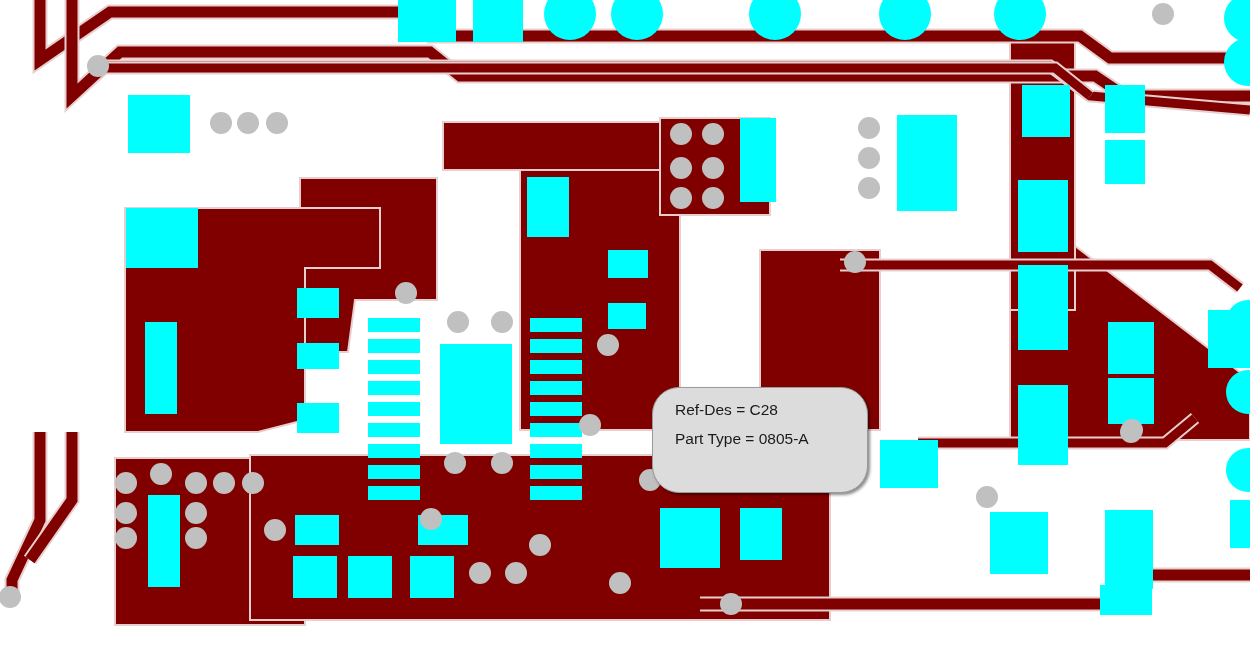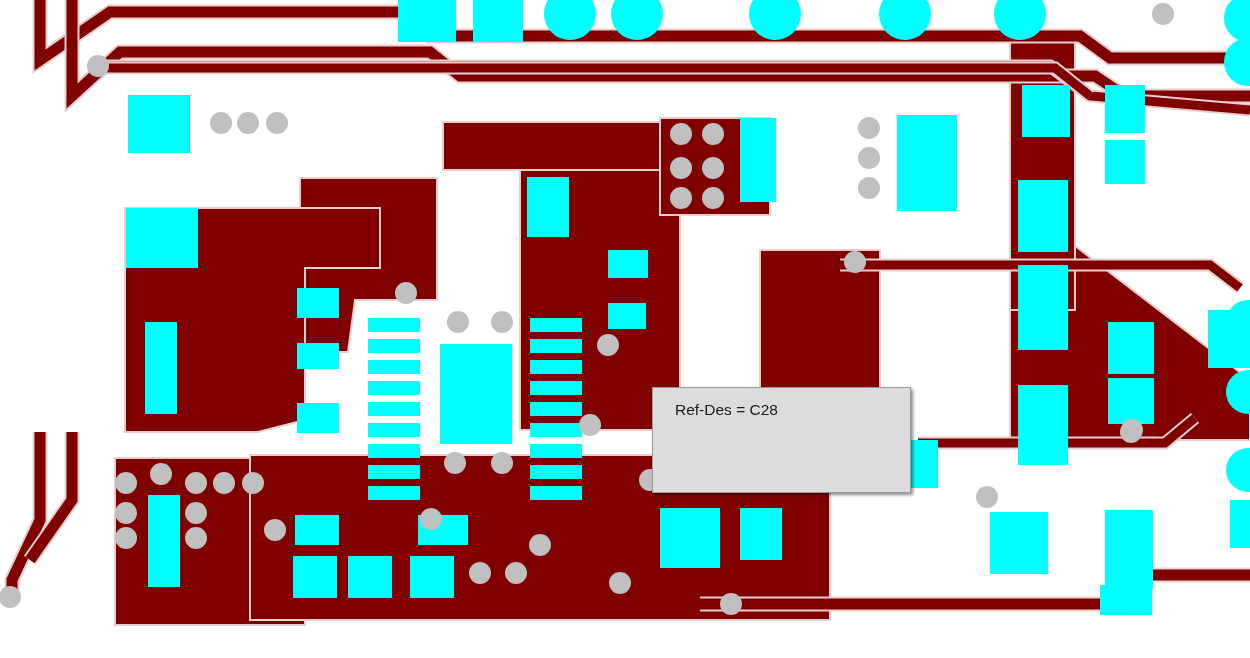--- a/index.html
+++ b/index.html
@@ -198,17 +198,18 @@
         <circle cx="224" cy="483" r="11" fill="#c0c0c0"></circle>
         <circle cx="253" cy="483" r="11" fill="#c0c0c0"></circle>
         <circle cx="275" cy="530" r="11" fill="#c0c0c0"></circle>
         <circle cx="10" cy="597" r="11" fill="#c0c0c0"></circle>
         <circle cx="987" cy="497" r="11" fill="#c0c0c0"></circle>
         <circle cx="731" cy="604" r="11" fill="#c0c0c0"></circle>
         <circle cx="1131" cy="432" r="11" fill="#c0c0c0"></circle>
       </g>
   </svg>
 
-  <div id="component-tooltip" style="left: 652px; top: 387px; width: 259px; height: 106px;">
+  <div id="component-tooltip" style="left: 652px; top: 387px; width: 216px; height: 106px; border-radius: 27px;">
     <div class="tip-row">Ref-Des = C28</div>
+    <div class="tip-row">Part Type = 0805-A</div>
   </div>
 
 </div>
 
 </body></html>

